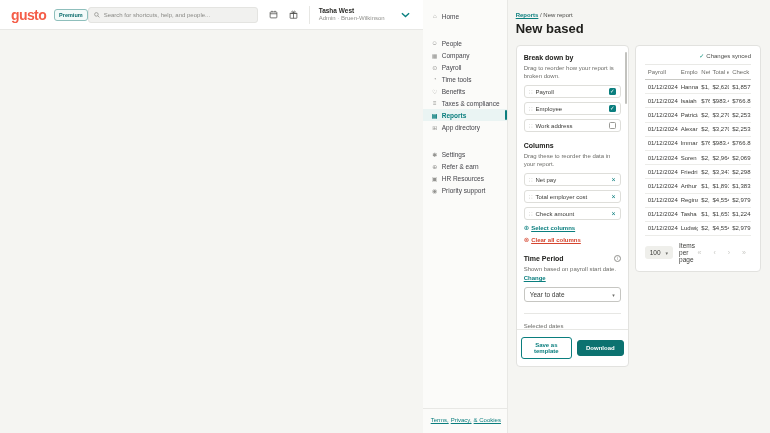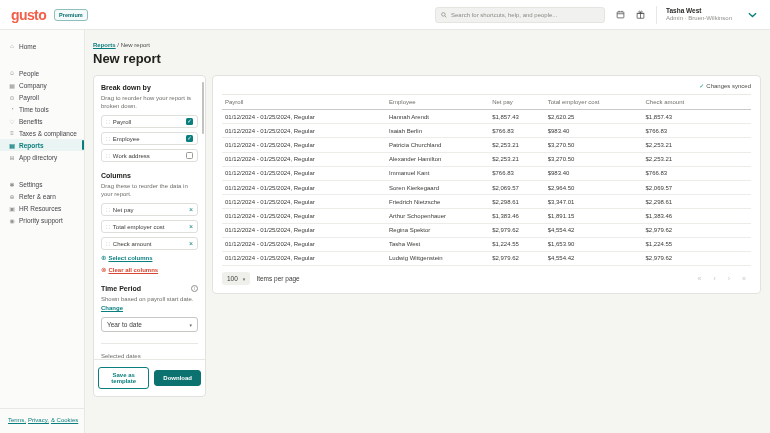--- a/index.html
+++ b/index.html
@@ -1,18 +1,18 @@
 <!DOCTYPE html>
 <html><head>
 <meta charset="utf-8">
 <style>
   * { margin:0; padding:0; box-sizing:border-box; }
   html,body { width:770px; height:433px; overflow:hidden; }
   body { font-family:"Liberation Sans", sans-serif; background:#f5f5f2; color:#3a3a37; }
-  .app { width:770px; height:433px; display:flex; flex-direction:column; }
+  .app { width:770px; height:433px; display:flex; flex-direction:row; }
 
   
   .topbar { height:30px; flex:none; background:#fff; border-bottom:1px solid #e8e8e5;
             display:flex; align-items:center; padding:0 11px; }
   .logo { font-size:14px; font-weight:bold; color:#f45d48; letter-spacing:-0.6px; line-height:1; }
   .premium { margin-left:8px; border:1px solid #8fbfbc; color:#0a6c6c; background:#f3faf9;
              font-size:5.5px; font-weight:bold; padding:2px 4px; border-radius:3px; }
   .search { margin-left:auto; width:170px; height:16px; background:#f1f1ef; border:1px solid #e4e4e1;
             border-radius:3px; display:flex; align-items:center; gap:4px; padding:0 5px;
             color:#8a8a86; font-size:6px; }
@@ -209,21 +209,21 @@
       <div class="sidebar-footer">
         <span class="foot-link">Terms,</span><span class="foot-link">Privacy,</span><span class="foot-link">&amp; Cookies</span>
       </div>
     </div>
 
     <div class="main">
       <div class="breadcrumb">
         <span class="crumb-link">Reports</span>
         <span class="crumb-rest">/ New report</span>
       </div>
-      <div class="page-title">New report</div>
+      <div class="page-title">New based</div>
 
       <div class="content">
 
         <div class="panel">
           <div class="panel-scroll">
             <div class="sec-title">Break down by</div>
             <div class="sec-desc">Drag to reorder how your report is broken down.</div>
             <div>
                 <div class="drag-item">
                   <span class="drag-handle">∷</span>

